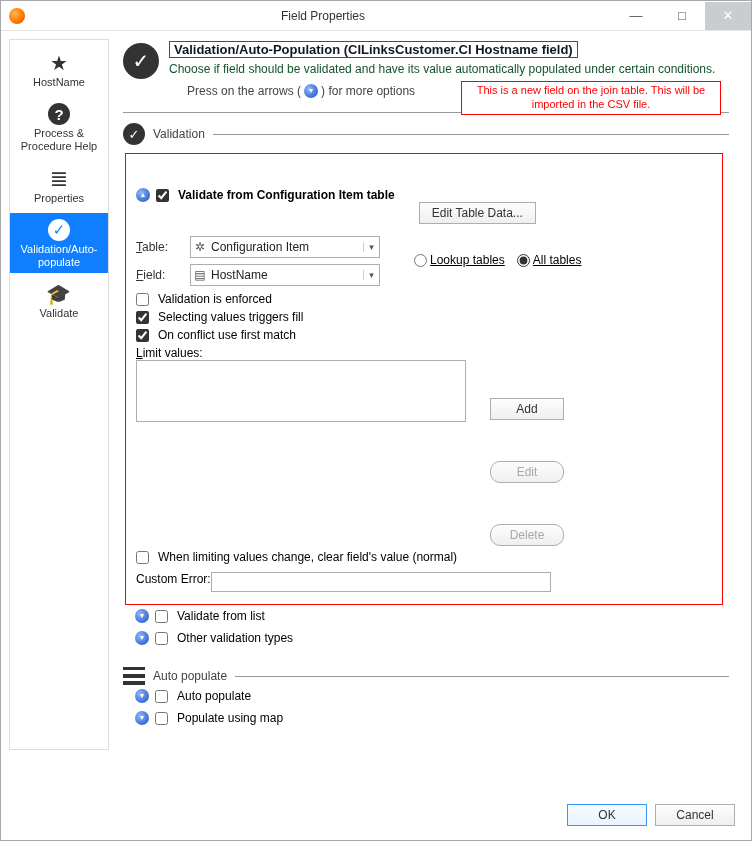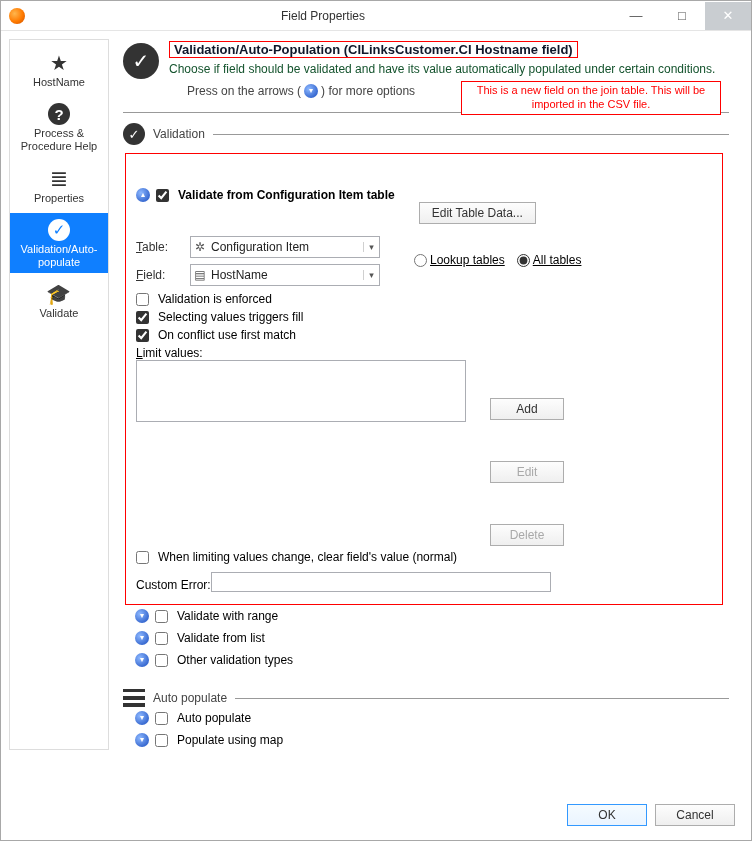--- a/index.html
+++ b/index.html
@@ -36,33 +36,33 @@
 .sec-bar-icon { width:22px; height:18px; display:flex; flex-direction:column; justify-content:space-between; }
 .sec-bar-icon span { display:block; height:4px; background:#333; width:100%; }
 .sec-bar-icon span:first-child{height:3px;}
 .section-label { color:#444; }
 .section-line { flex:1; height:1px; background:#999; }
 .validation-box { border:1.5px solid #ff0000; margin-top:8px; padding:8px 14px 12px 10px; margin-right:6px; margin-left:2px; }
 .row { display:flex; align-items:center; gap:6px; margin:4px 0; }
 input[type="checkbox"] { width:13px; height:13px; margin:0 3px 0 0; accent-color:#333; }
 input[type="radio"] { width:13px; height:13px; margin:0 3px 0 6px; accent-color:#333;}
 .btn { background:linear-gradient(#fdfdfd,#efefef); border:1px solid #adadad; color:#333; padding:2px 12px; height:22px; cursor:pointer; min-width:70px;margin-top:36px; }
-.btn:disabled { color:#a9a9a9; }
+.btn:disabled { color:#a9a9a9;border-radius:10px; }
 .btn.primary { border:1px solid #3399ff; background:linear-gradient(#f5fbff,#eaf4ff); min-width:80px; }
 .combo { display:flex; align-items:center; border:1px solid #abadb3; height:22px; width:190px; background:#fff; }
 .combo .cic { width:18px; text-align:center; color:#555; font-size:12px; }
 .combo .ctext { flex:1; padding-left:2px; color:#222; }
 .combo .cdrop { width:16px; text-align:center; border-left:1px solid #d0d0d0; color:#555; font-size:9px; }
 .form-grid { display:grid; grid-template-columns:48px auto; row-gap:6px; column-gap:6px; align-items:center; margin-top:8px; }
 .form-grid .fl { color:#333; }
 .underline { text-decoration:underline; }
 .limit-box { border:1px solid #abadb3; height:62px; width:330px; background:#fff; }
 .btn-stack { display:flex; flex-direction:column; gap:5px; }
 .btn-stack .btn { width:74px; }
-.custom-err-row { display:flex; align-items:flex-end; margin-top:8px; }
+.custom-err-row { display:flex; align-items:flex-start; margin-top:8px; }
 .custom-err-row input[type=text] { height:20px; border:1px solid #abadb3; flex:0 0 340px; padding:1px 4px; }
 .sub-row { display:flex; align-items:center; gap:6px; padding:4px 0 4px 12px; }
 .footer { display:flex; justify-content:flex-end; gap:8px; padding:10px 16px 14px; }
 </style>
 </head>
 <body>
 
 <div class="window">
   <div class="titlebar">
     <div class="app-icon"></div>
@@ -198,25 +198,20 @@
 
         <div class="custom-err-row">
           <span>Custom Error:</span>
           <input type="text" style="">
         </div>
       </div>
 
       <div class="sub-row">
           <span class="arrow-dot"></span>
           <input type="checkbox" style="">
-          <span>Validate with range</span>
-        </div>
-      <div class="sub-row">
-          <span class="arrow-dot"></span>
-          <input type="checkbox" style="">
           <span>Validate from list</span>
         </div>
       <div class="sub-row">
           <span class="arrow-dot"></span>
           <input type="checkbox" style="">
           <span>Other validation types</span>
         </div>
 
       <div class="section-title-row" style="margin-top:18px;">
         <div class="sec-bar-icon">

